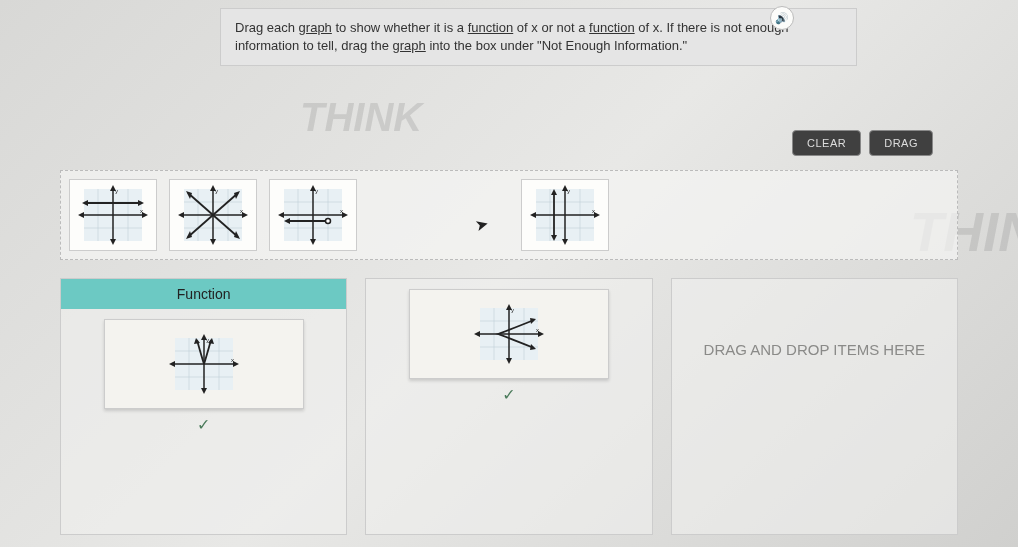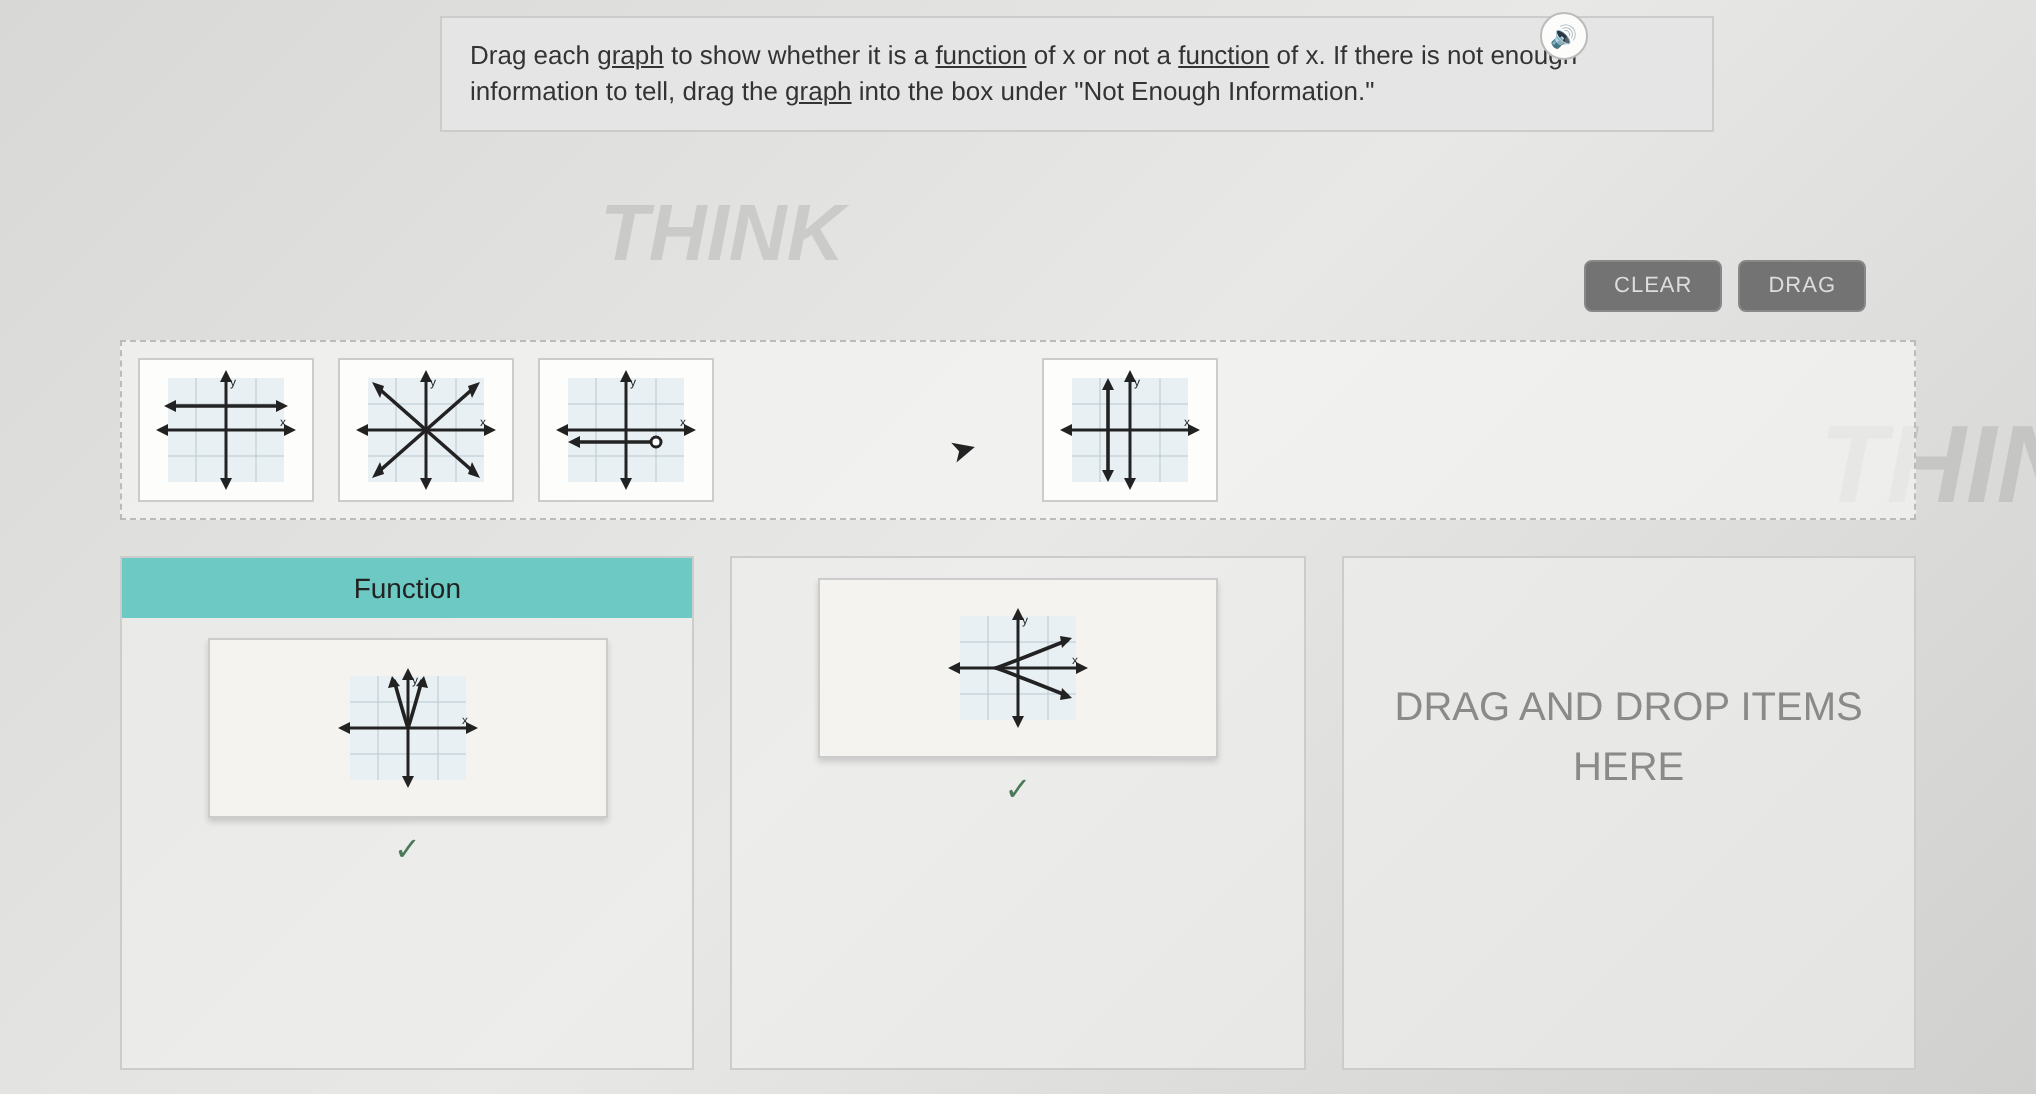--- a/index.html
+++ b/index.html
@@ -50,21 +50,21 @@
   color: #666;
 }
 .btn-row {
   position: absolute;
   top: 130px;
   right: 85px;
   display: flex;
   gap: 8px;
 }
 .btn {
-  background: #737373;
+  background: #404040;
   color: #ddd;
   border: 1px solid #888;
   border-radius: 4px;
   padding: 6px 14px;
   font-size: 11px;
   cursor: pointer;
   letter-spacing: 0.5px;
 }
 .source-tray {
   position: absolute;
@@ -128,21 +128,21 @@
   border: 1px solid #ccc;
   box-shadow: 0 2px 3px rgba(0,0,0,0.15);
   display: flex;
   align-items: center;
   justify-content: center;
   position: relative;
 }
 .check { color: #4a7a5a; font-size: 16px; margin-top: 2px;}
 .placeholder {
   color: #8a8a88;
-  font-size: 20px;
+  font-size: 15px;
   text-align: center;
   line-height: 1.5;
   margin-top: 50px;
 }
 .cursor {
   position: absolute;
   top: 215px;
   left: 475px;
   font-size: 16px;
   color: #222;

